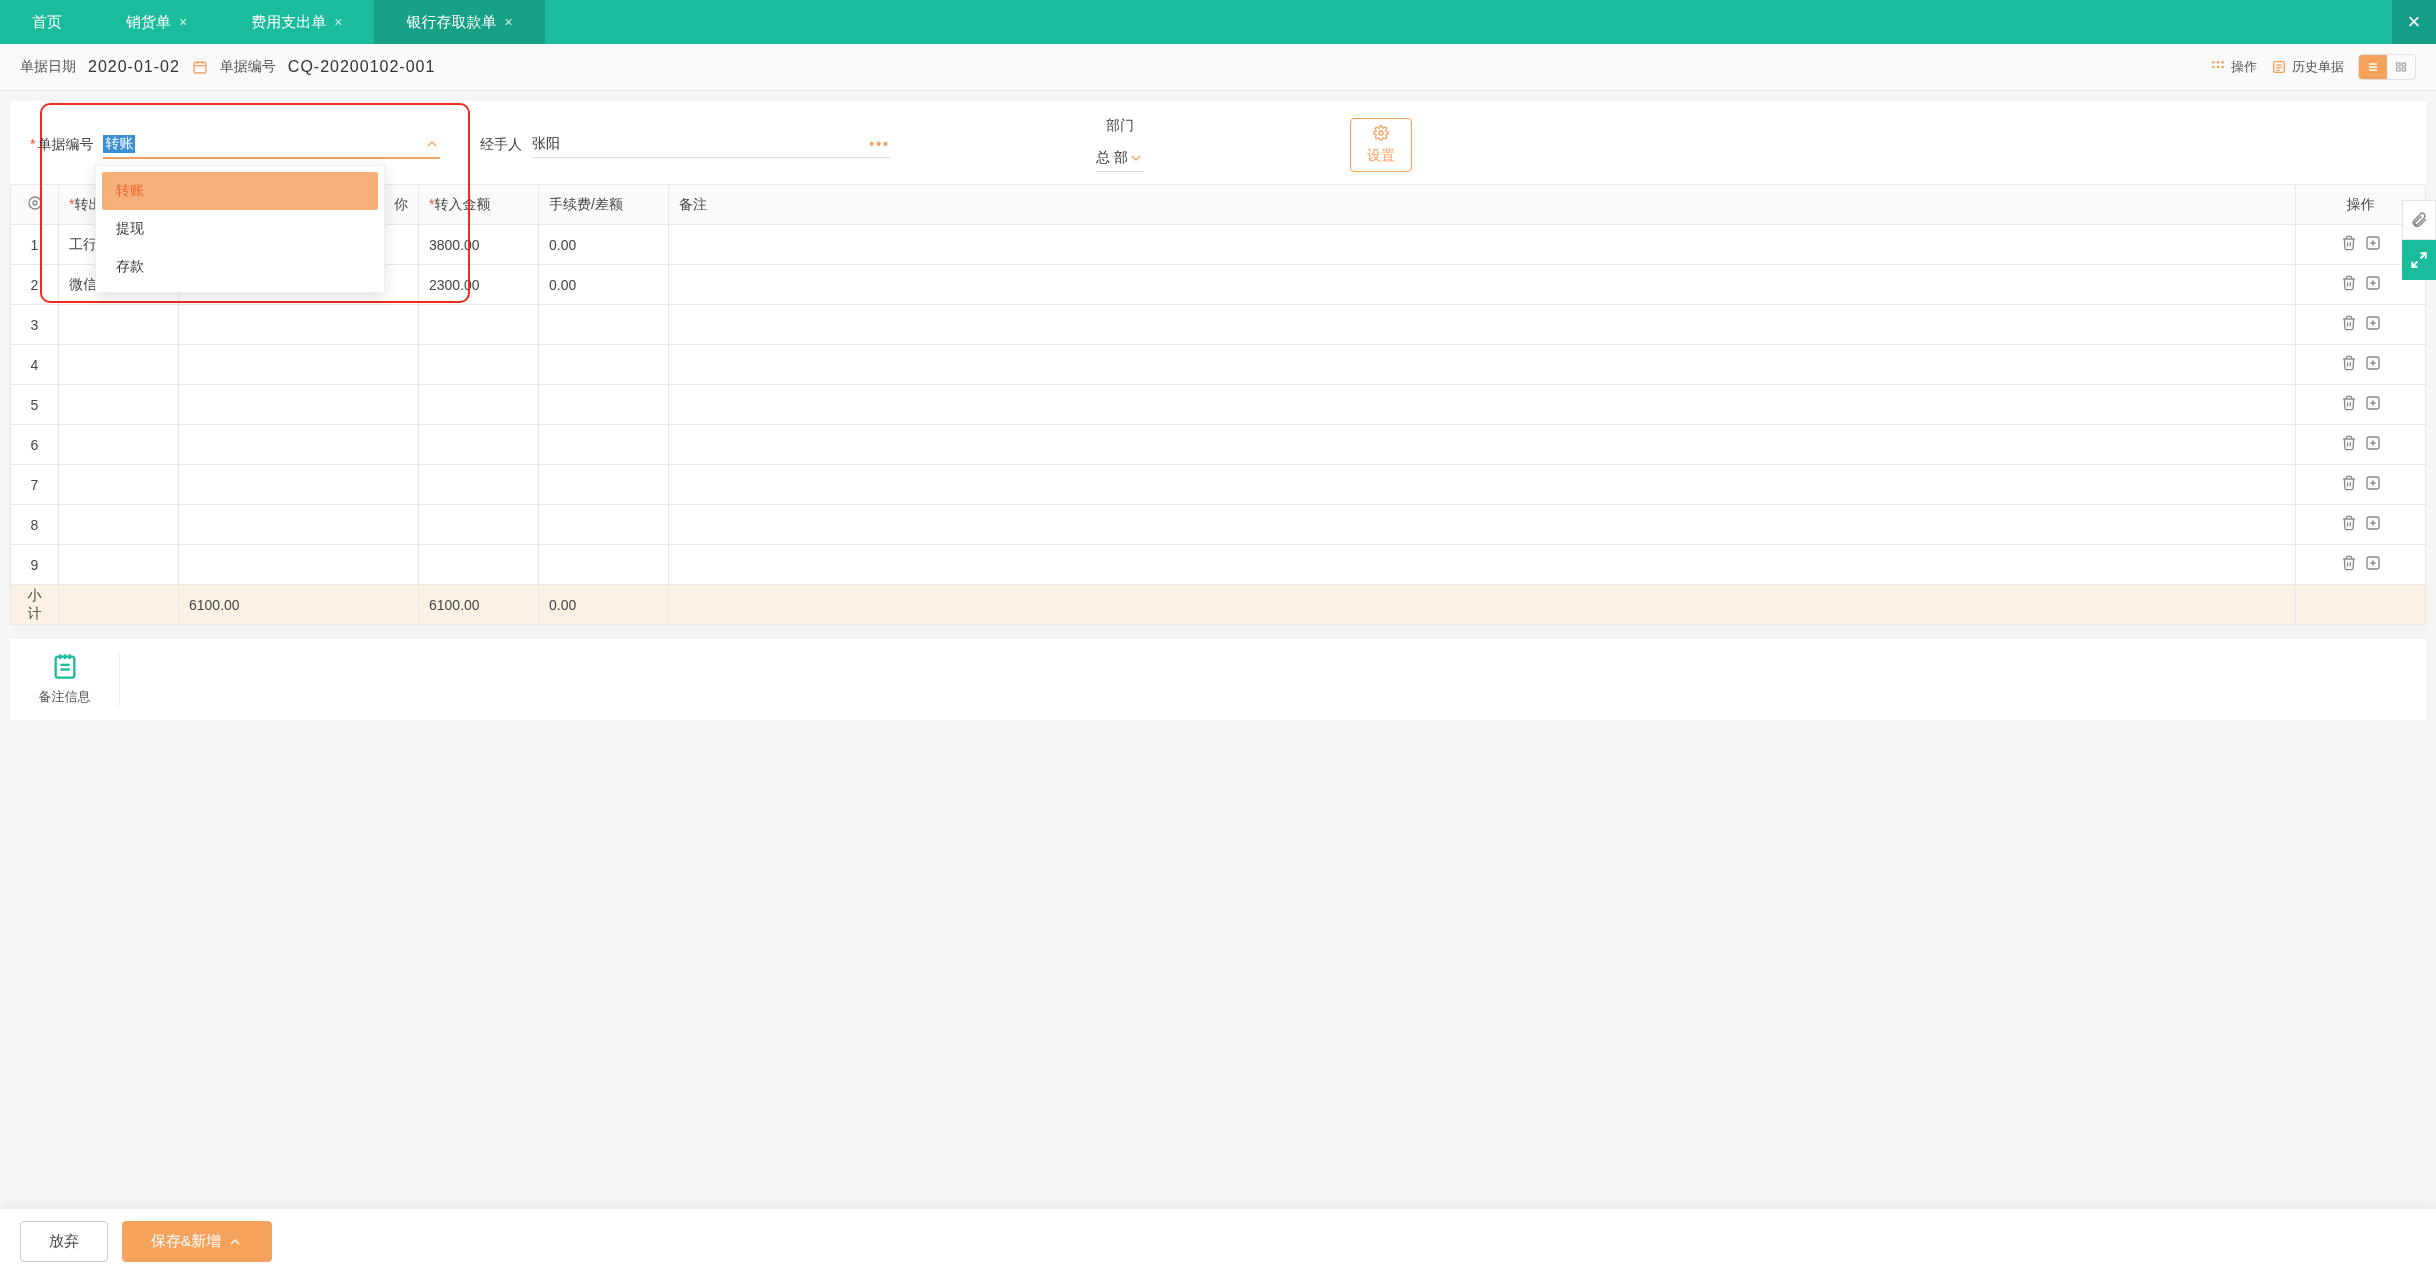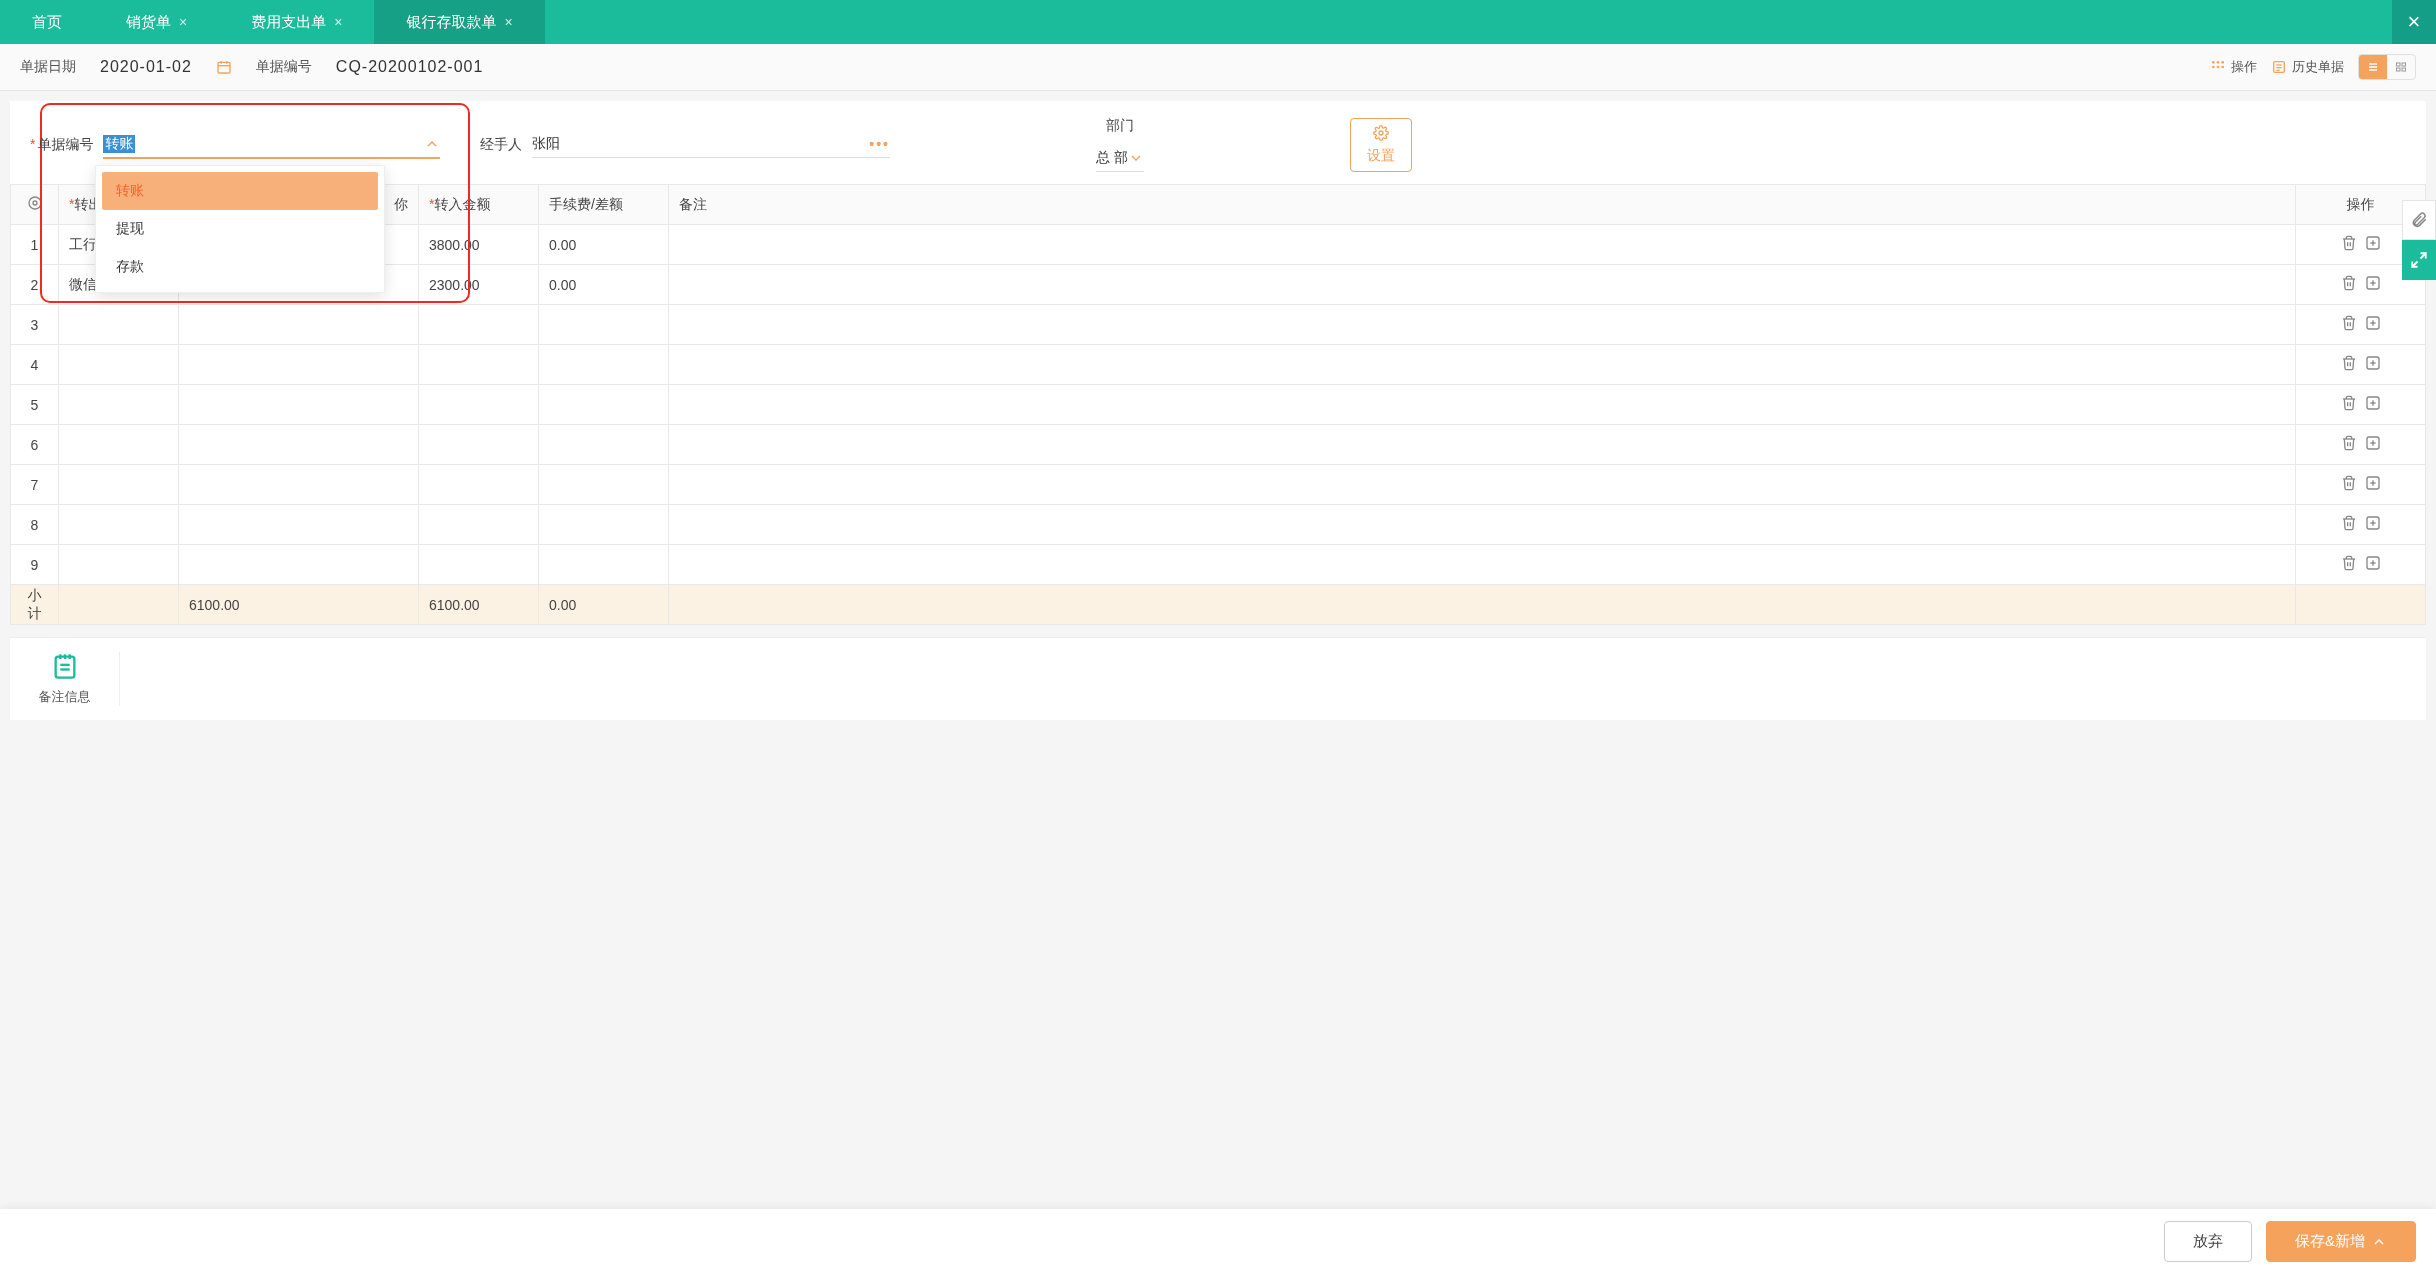--- a/index.html
+++ b/index.html
@@ -7,21 +7,21 @@
 
     
     .tab-bar { background: #1abc9c; display: flex; align-items: stretch; height: 44px; position: relative; }
     .tab { padding: 0 32px; display: flex; align-items: center; color: #fff; font-size: 15px; gap: 8px; cursor: pointer; }
     .tab.active { background: #16a085; }
     .tab .close { font-size: 14px; opacity: 0.8; }
     .tab-bar-close { position: absolute; right: 0; top: 0; width: 44px; height: 44px; background: #149e87; display: flex; align-items: center; justify-content: center; color: #fff; font-size: 22px; cursor: pointer; }
 
     
     .info-bar { background: #fafafa; display: flex; align-items: center; padding: 10px 20px; gap: 18px; justify-content: space-between; border-bottom: 1px solid #e5e5e5;}
-    .info-left { display: flex; align-items: center; gap: 24px; }
+    .info-left { display: flex; align-items: center; gap: 12px; }
     .info-label { color: #555; font-size: 14px; }
     .info-value { color: #333; font-size: 16px; letter-spacing: 1px; }
     .info-right { display: flex; align-items: center; gap: 14px; }
     .info-action { display: flex; align-items: center; gap: 5px; color: #555; cursor: pointer; font-size: 13px;}
     .toggle-group { display: flex; border: 1px solid #e0e0e0; border-radius: 4px; overflow: hidden; }
     .toggle-btn { width: 28px; height: 24px; display: flex; align-items: center; justify-content: center; }
     .toggle-btn.active { background: #f5a25d; }
 
     
     .form-area { background: #fff; margin: 10px 10px 0 10px; padding: 16px 20px 12px 20px; }
@@ -61,21 +61,21 @@
     .subtotal-row td { background: #fcf2e4; font-weight: 500; }
 
     
     .remark-section { display: flex; background: #fff; margin: 12px 10px 0 10px; padding: 14px 0; border-top: 1px solid #eee;}
     .remark-left { width: 110px; display: flex; flex-direction: column; align-items: center; justify-content: center; gap: 8px; border-right: 1px solid #eee;}
     .remark-input-wrap { flex: 1; display: flex; align-items: center; padding: 0 20px;}
     .remark-input { width: 100%; border: none; outline: none; border-bottom: 1px solid #ddd; font-size: 14px; padding: 8px 0; color: #333;}
     .remark-input::placeholder { color: #bbb; }
 
     
-    .footer-bar { position: fixed; bottom: 0; left: 0; right: 0; background: #fff; padding: 12px 20px; display: flex; justify-content: flex-end; gap: 14px; box-shadow: 0 -2px 8px rgba(0,0,0,0.06);}
+    .footer-bar { position: fixed; bottom: 0; left: 0; right: 0; background: #fff; padding: 12px 20px; display: flex; justify-content: flex-start; gap: 14px; box-shadow: 0 -2px 8px rgba(0,0,0,0.06);}
     .btn { padding: 10px 28px; border-radius: 4px; font-size: 15px; cursor: pointer; display: flex; align-items: center; gap: 6px;}
     .btn-default { background: #fff; border: 1px solid #ccc; color: #444; }
     .btn-primary { background: #f5a25d; border: 1px solid #f5a25d; color: #fff; }
 
     
     .side-rail { position: fixed; right: 0; top: 200px; display: flex; flex-direction: column; gap: 0; }
     .rail-btn { width: 34px; height: 40px; display: flex; align-items: center; justify-content: center; cursor: pointer; }
     .rail-btn.link { background: #fff; border: 1px solid #e5e5e5; color: #888;}
     .rail-btn.expand { background: #1abc9c; color: #fff; }
 

